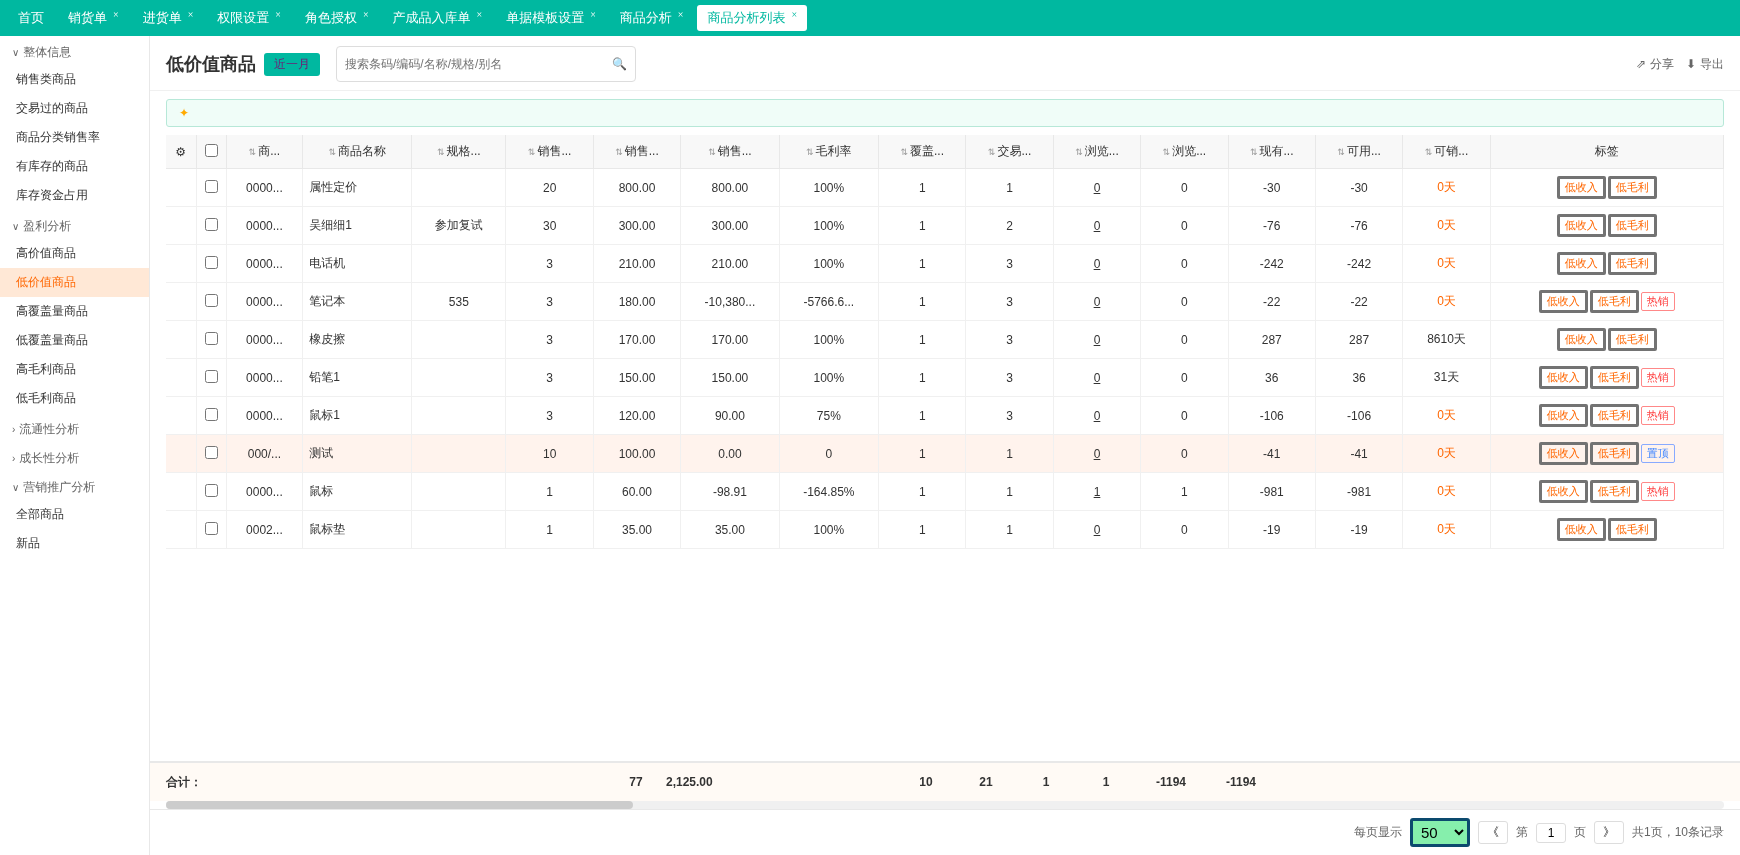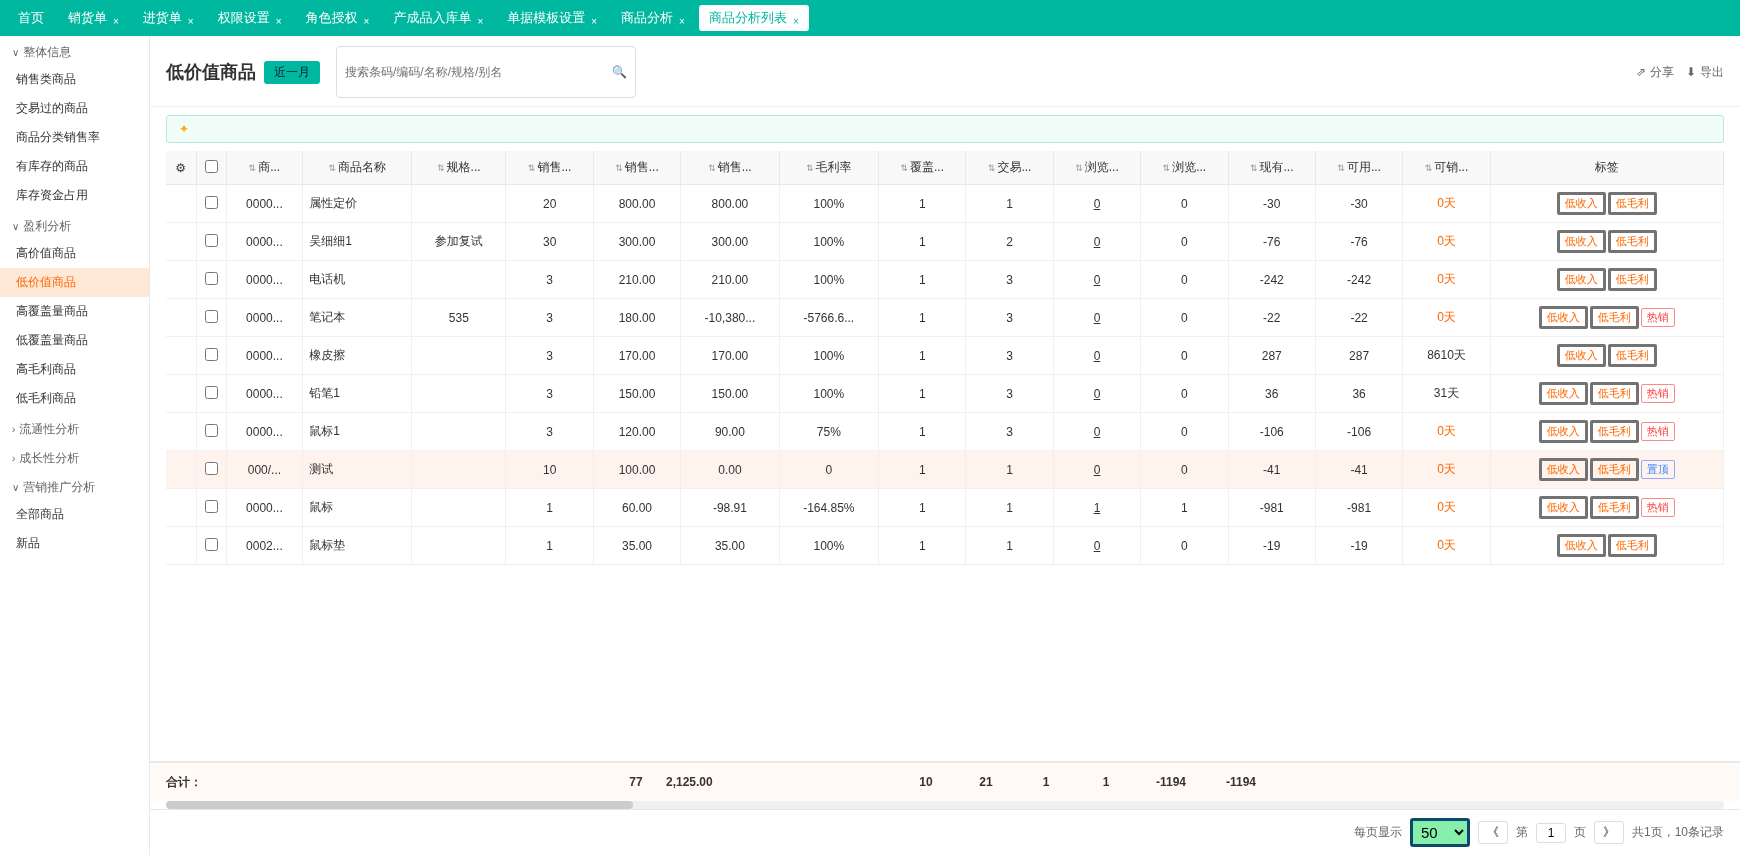--- a/index.html
+++ b/index.html
@@ -15,22 +15,23 @@
       gap: 4px;
     }
     .nav-item {
       color: #fff;
       padding: 4px 10px;
       cursor: pointer;
       font-size: 13px;
       border-radius: 3px;
       white-space: nowrap;
       display: flex;
-      align-items: flex-end;
+      align-items: flex-start;
       gap: 4px;
+      font-family: Liberation Serif, serif;
     }
     .nav-item.active { background: #fff; color: #00b8a0; }
     .nav-item .close-x { font-size: 10px; margin-left: 2px; color: inherit; }
 
     
     .main-layout {
       display: flex;
       height: calc(100vh - 36px);
     }
 
@@ -77,33 +78,33 @@
       gap: 8px;
       border-bottom: 1px solid #f0f0f0;
     }
     .page-title {
       font-size: 18px;
       font-weight: bold;
       color: #333;
     }
     .time-filter-btn {
       background: #00b8a0;
-      color: #0f172a;
+      color: #701a75;
       border: none;
       border-radius: 3px;
       padding: 3px 10px;
       cursor: pointer;
       font-size: 12px;
     }
     .search-box {
       display: flex;
       align-items: center;
       border: 1px solid #ddd;
       border-radius: 4px;
-      padding: 18px 8px;
+      padding: 10px 8px;
       gap: 6px;
       margin-left: 8px;
       flex: 1;
       max-width: 300px;
     }
     .search-box input {
       border: none;
       outline: none;
       font-size: 12px;
       color: #999;

